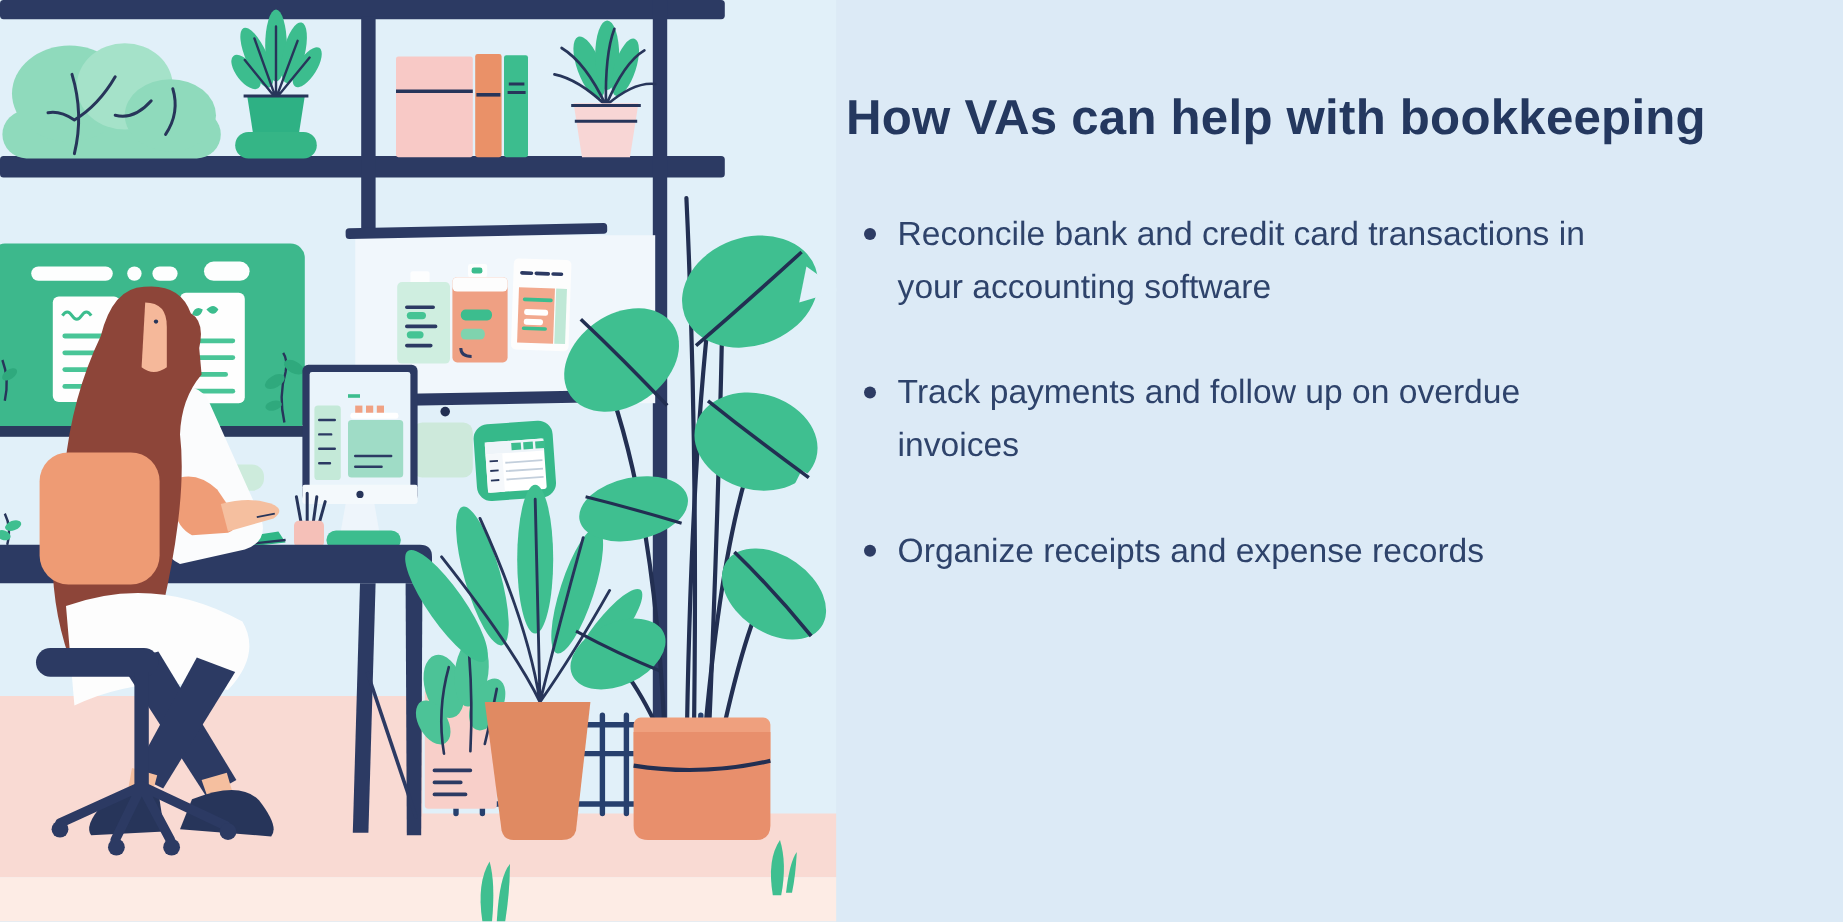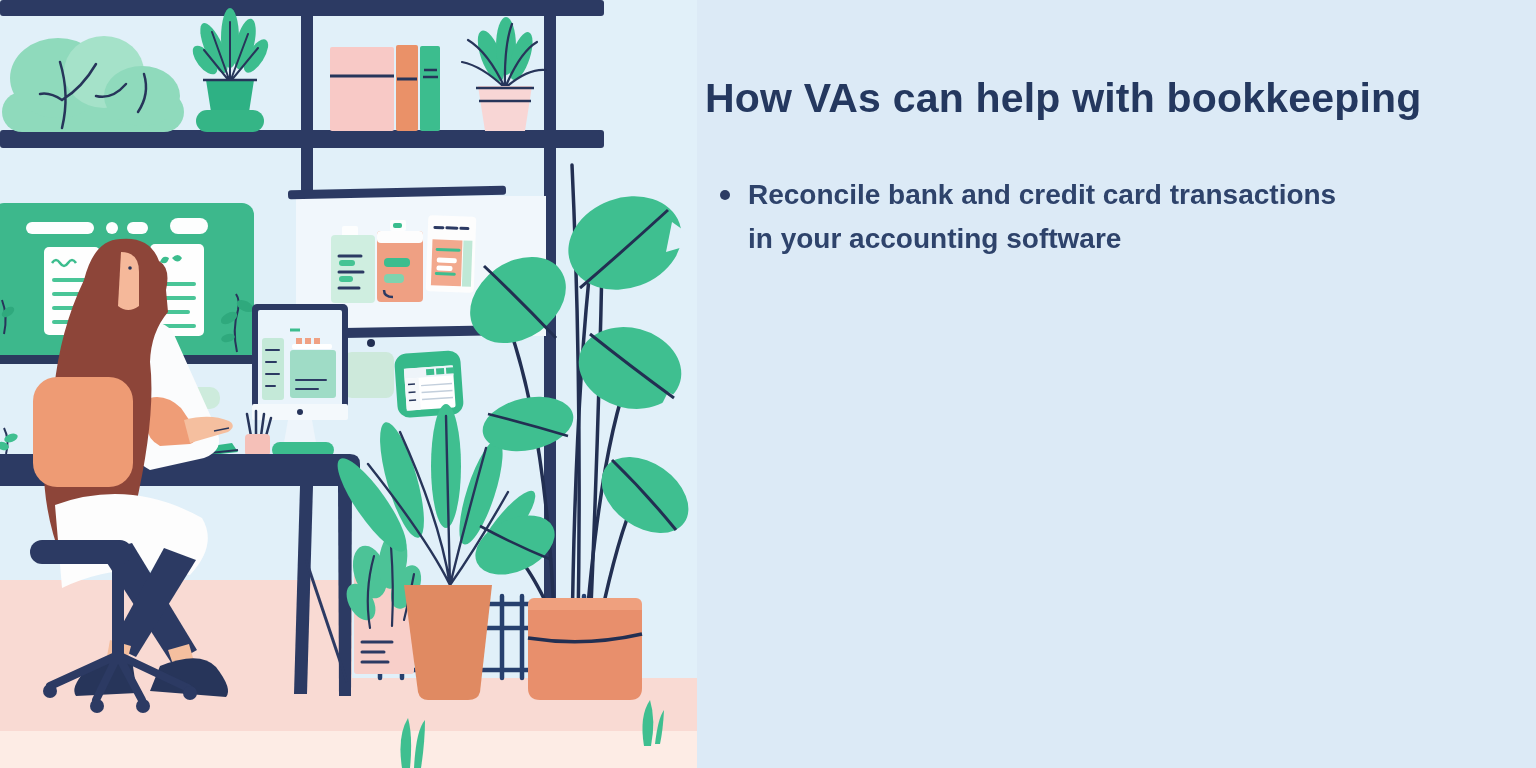--- a/index.html
+++ b/index.html
@@ -13,21 +13,21 @@
   .content{
     position:absolute;left:697px;top:0;width:839px;height:768px;
     padding:0 0 0 8px;box-sizing:border-box;
   }
   .title{
     margin:74px 0 0 0;
     font-size:41px;line-height:1.2;font-weight:700;
     color:#24385f;letter-spacing:.2px;
   }
   ul.points{
-    list-style:none;margin:50px 0 0 13px;padding:0;max-width:630px;font-weight:bold;
+    list-style:none;margin:50px 0 0 13px;padding:0;max-width:630px;
   }
   ul.points li{
     position:relative;padding-left:30px;margin:0 0 44px 0;
     font-size:28px;line-height:44px;color:#2e436b;
   }
   ul.points li::before{
     content:"";position:absolute;left:2px;top:17px;width:10px;height:10px;
     border-radius:50%;background:#2d3c64;
   }
 </style>
@@ -300,16 +300,18 @@
         <circle cx="143" cy="706" r="7" fill="#2c3a63"></circle>
         <circle cx="190" cy="693" r="7" fill="#2c3a63"></circle>
       </g>
     </g>
   </svg>
 
   <div class="content">
     <h1 class="title">How VAs can help with bookkeeping</h1>
     <ul class="points">
       <li>Reconcile bank and credit card transactions in your accounting software</li>
+      <li>Track payments and follow up on overdue invoices</li>
+      <li>Organize receipts and expense records</li>
     </ul>
   </div>
 
 </div>
 
 </body></html>

